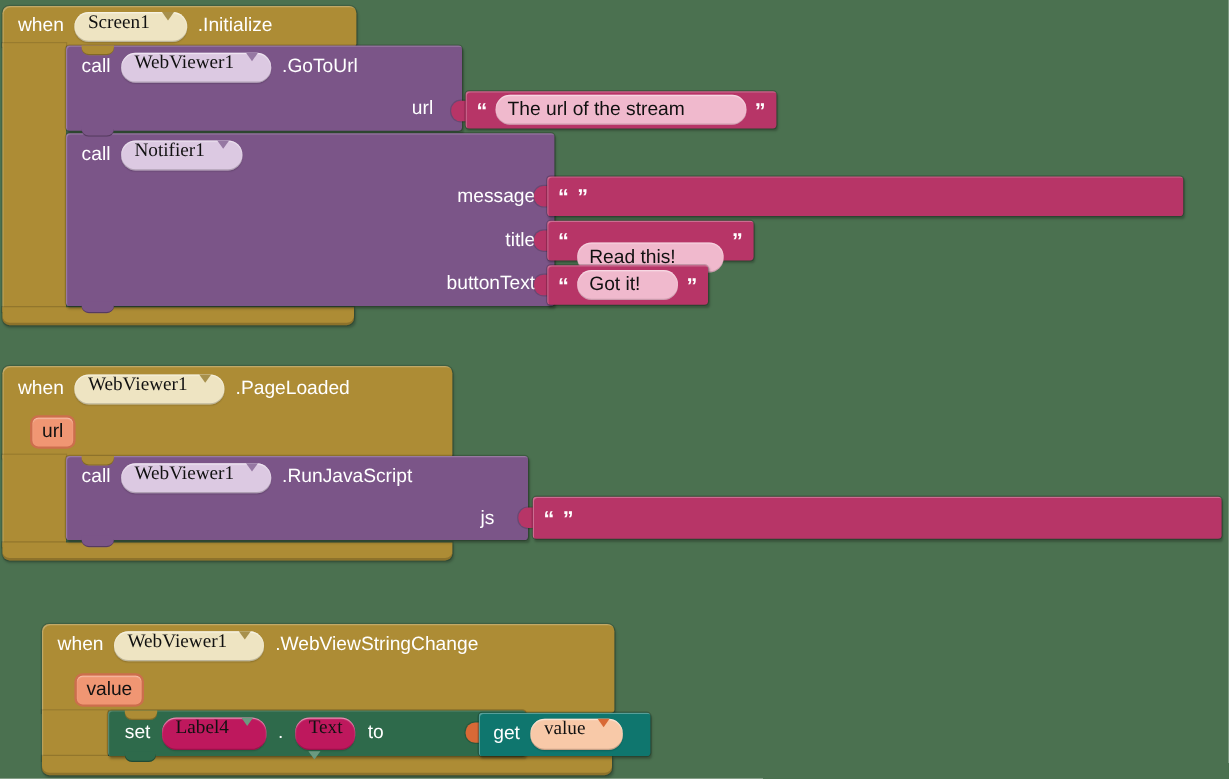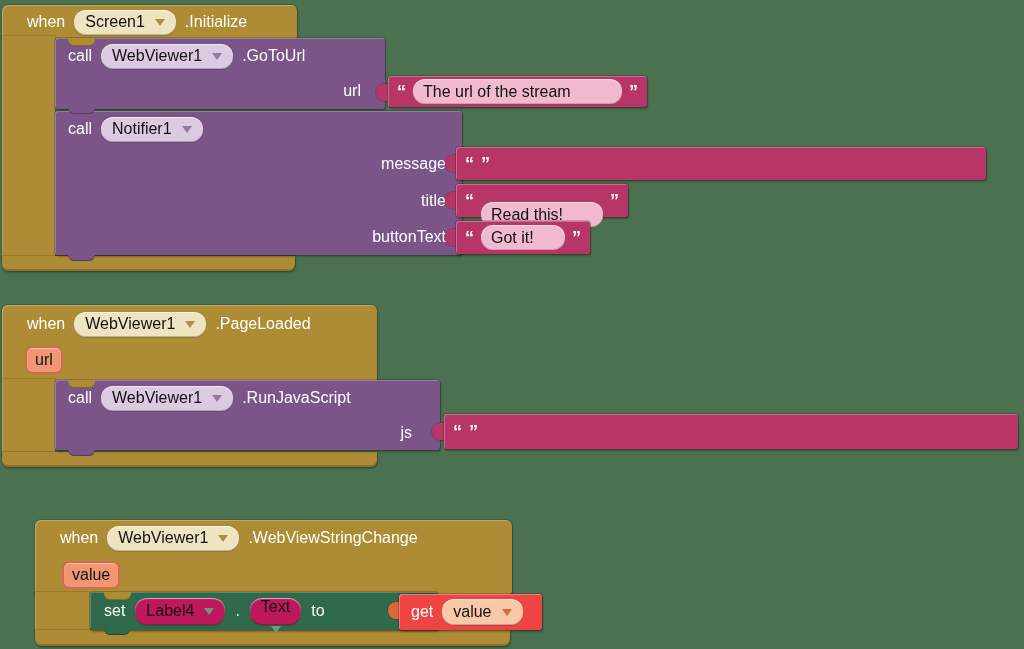--- a/index.html
+++ b/index.html
@@ -3,41 +3,41 @@
 <meta charset="utf-8">
 <style>
   html,body{margin:0;padding:0;}
   #canvas{
     position:relative;width:1024px;height:649px;overflow:hidden;
     background:#4B7150;
     font-family:"Liberation Sans", sans-serif;
   }
   .abs{position:absolute;box-sizing:border-box;}
   
-  .gold{background:#AD8C35;box-shadow:0 0 0 1px rgba(0,0,0,.15), inset 1px 1px 0 rgba(255,255,255,.25), 1px 2px 2px rgba(0,0,0,.22);z-index:1;padding-left:12px;}
+  .gold{background:#AD8C35;box-shadow:0 0 0 1px rgba(0,0,0,.15), inset 1px 1px 0 rgba(255,255,255,.25), 1px 2px 2px rgba(0,0,0,.22);z-index:1;}
   .gold-plain{background:#AD8C35;box-shadow:0 0 0 1px rgba(0,0,0,.12), inset 1px 0 0 rgba(255,255,255,.18);z-index:1;}
   .gold-foot{background:#AD8C35;box-shadow:0 0 0 1px rgba(0,0,0,.15), inset 0 -2px 0 rgba(0,0,0,.18), 1px 2px 2px rgba(0,0,0,.22);z-index:1;border-radius:0 0 6px 6px;}
   .purple{background:#7B5588;box-shadow:0 0 0 1px rgba(0,0,0,.18), inset 1px 1px 0 rgba(255,255,255,.22), 1px 2px 2px rgba(0,0,0,.25);z-index:2;border-radius:3px;}
   .green{background:#2E6A4B;box-shadow:0 0 0 1px rgba(0,0,0,.2), inset 1px 1px 0 rgba(255,255,255,.2), 1px 2px 2px rgba(0,0,0,.25);z-index:2;border-radius:3px;}
   .pink{background:#B73567;box-shadow:0 0 0 1px rgba(0,0,0,.18), inset 1px 1px 0 rgba(255,255,255,.28), 1px 2px 2px rgba(0,0,0,.25);z-index:4;border-radius:3px;display:flex;align-items:center;gap:7px;padding:0 9px;}
-  .orange{background:#ef4444;box-shadow:0 0 0 1px rgba(0,0,0,.2), inset 1px 1px 0 rgba(255,255,255,.3), 1px 2px 2px rgba(0,0,0,.25);z-index:4;border-radius:3px;display:flex;align-items:center;gap:9px;padding:0 12px;}
+  .orange{background:#0f766e;box-shadow:0 0 0 1px rgba(0,0,0,.2), inset 1px 1px 0 rgba(255,255,255,.3), 1px 2px 2px rgba(0,0,0,.25);z-index:4;border-radius:3px;display:flex;align-items:center;gap:9px;padding:0 12px;}
   
   .tab-down-gold{background:#AD8C35;border-radius:0 0 6px 6px;box-shadow:inset 0 -1px 0 rgba(0,0,0,.25);z-index:3;}
   .tab-down-purple{background:#7B5588;border-radius:0 0 6px 6px;box-shadow:inset 0 -1px 0 rgba(0,0,0,.3);z-index:3;}
   .tab-down-green{background:#2E6A4B;border-radius:0 0 6px 6px;box-shadow:inset 0 -1px 0 rgba(0,0,0,.3);z-index:3;}
   .tab-left-pink{background:#B73567;border-radius:8px 0 0 8px;z-index:4;box-shadow:0 0 0 1px rgba(0,0,0,.15);}
   .tab-left-orange{background:#D96936;border-radius:8px 0 0 8px;z-index:4;box-shadow:0 0 0 1px rgba(0,0,0,.15);}
   
   .row{position:relative;display:flex;align-items:center;padding-left:13px;gap:9px;}
   
   .wlbl{color:#ffffff;font-size:16px;white-space:nowrap;}
   .plbl{position:absolute;color:#ffffff;font-size:16px;white-space:nowrap;text-align:right;}
   .quote{color:#ffffff;font-size:18px;font-weight:bold;line-height:1;}
   
-  .pill{display:inline-flex;align-items:center;gap:10px;height:25px;padding:0 11px;border-radius:12px;font-size:16px;color:#111;white-space:nowrap;box-shadow:inset 0 1px 1px rgba(255,255,255,.6), inset 0 -1px 0 rgba(0,0,0,.2), 0 1px 1px rgba(0,0,0,.15);}
+  .pill{display:inline-flex;gap:10px;height:25px;padding:0 11px;border-radius:12px;font-size:16px;color:#111;white-space:nowrap;box-shadow:inset 0 1px 1px rgba(255,255,255,.6), inset 0 -1px 0 rgba(0,0,0,.2), 0 1px 1px rgba(0,0,0,.15);font-family:Liberation Serif, serif;}
   .pill-gold{background:#EEE4C2;}
   .pill-purple{background:#DCC9E2;}
   .pill-green{background:#be185d;}
   .pill-orange{background:#F8C9A8;}
   .tri{width:0;height:0;border-left:5px solid transparent;border-right:5px solid transparent;border-top:7px solid #000;}
   .tri-gold{border-top-color:#A7904C;}
   .tri-purple{border-top-color:#9678A3;}
   .tri-green{border-top-color:#6B9A80;}
   .tri-orange{border-top-color:#D96936;}
   

